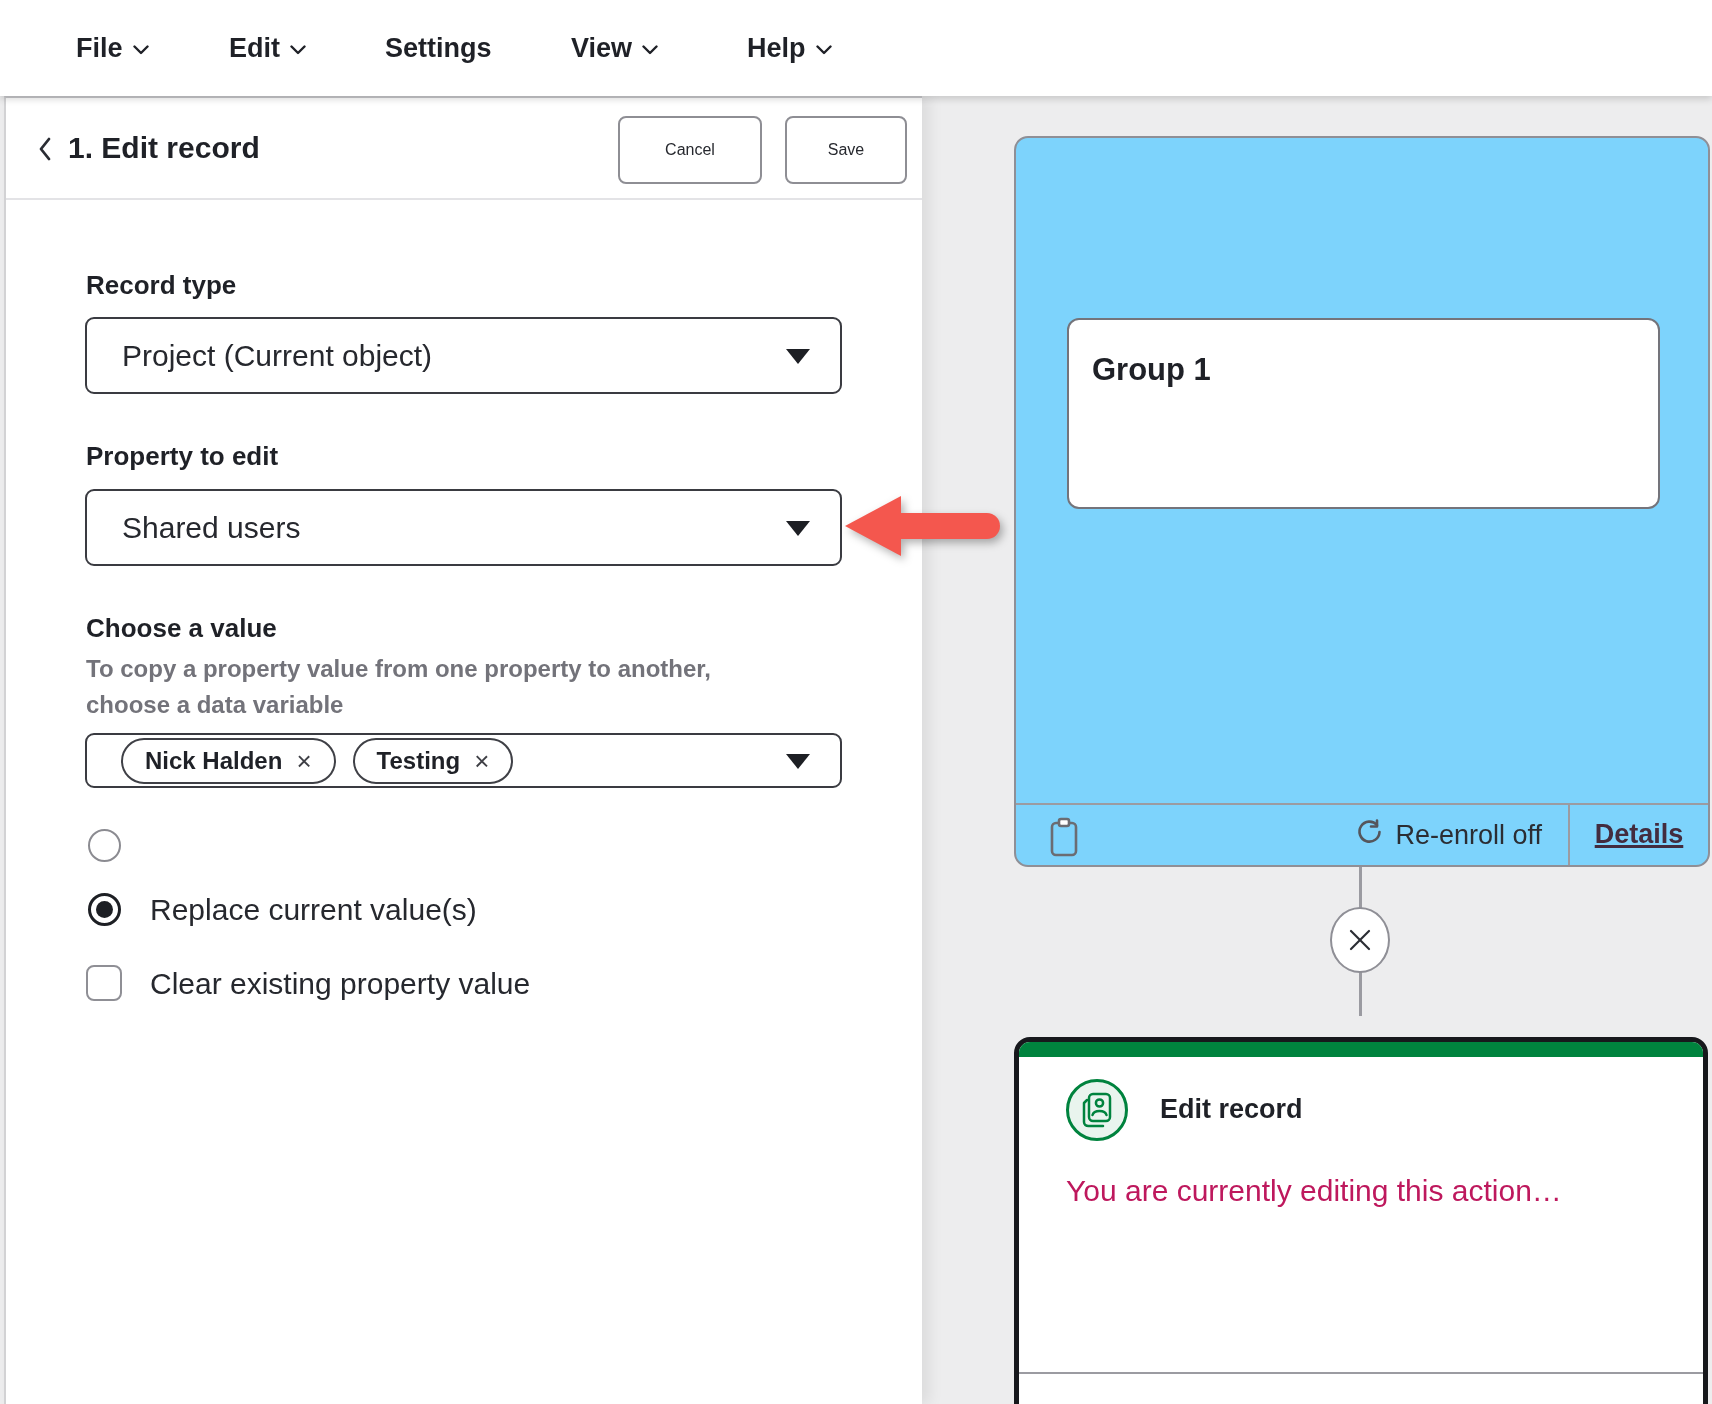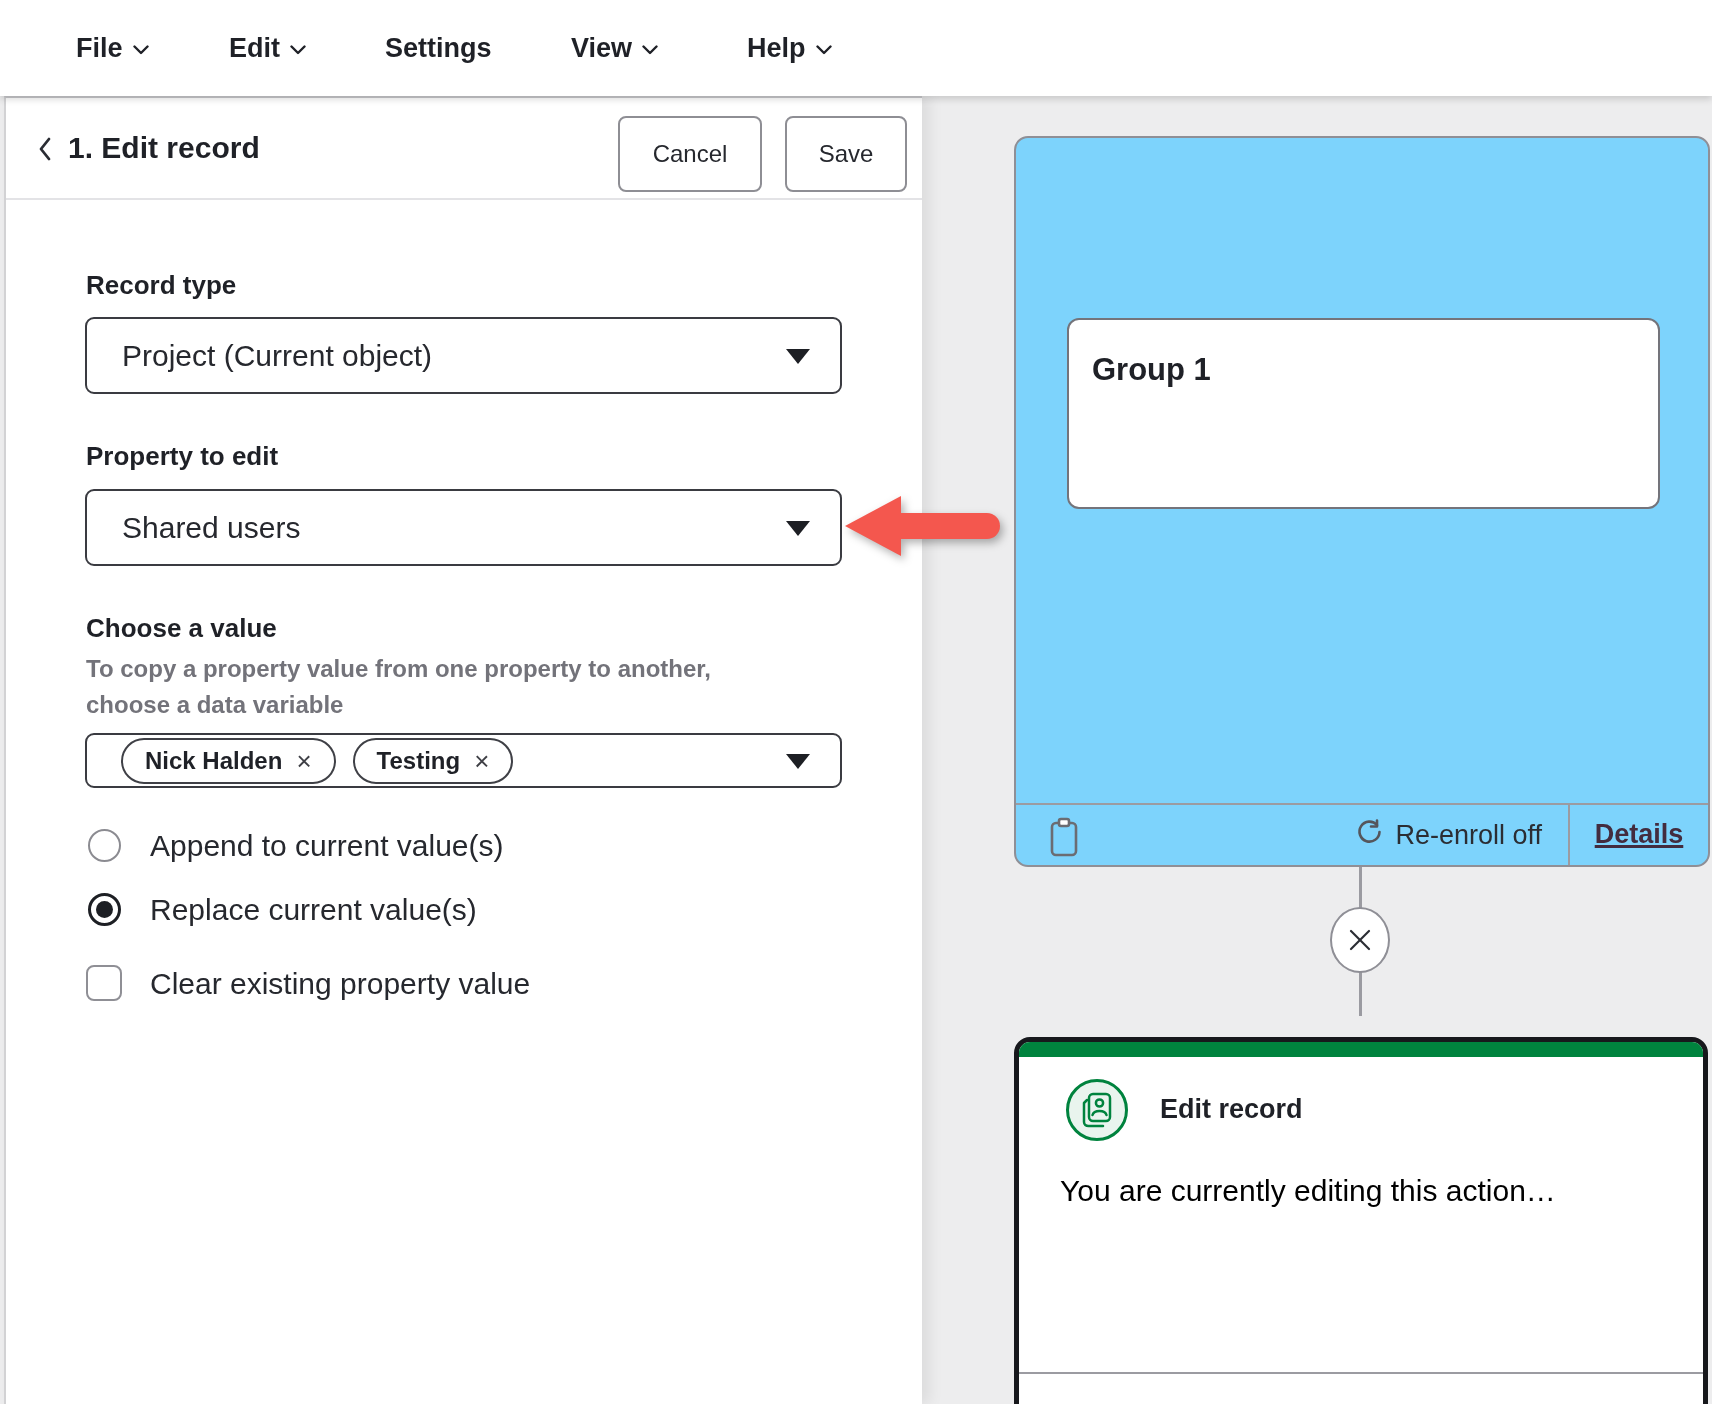--- a/index.html
+++ b/index.html
@@ -13,22 +13,22 @@
   .menu-item{position:absolute;top:0;height:96px;display:flex;align-items:center;gap:10px;
     font-size:27px;font-weight:bold;color:#1f2127;cursor:default;}
   .menu-item svg{margin-top:4px;}
   
   .panel{position:absolute;left:4px;top:96px;width:918px;height:1308px;background:#ffffff;
     border-left:2px solid #d2d2d4;border-top:2px solid #c9c9cc;
     box-shadow:7px 0 14px rgba(0,0,0,0.08);z-index:20;box-sizing:border-box;}
   .panel-header{position:relative;height:100px;border-bottom:2px solid #e3e3e6;}
   .back-ico{position:absolute;left:32px;top:39px;}
   .panel-title{position:absolute;left:62px;top:33px;font-size:30px;font-weight:bold;color:#1f2127;}
-  .btn{position:absolute;top:18px;height:76px;background:#fff;border:2px solid #8e8e94;
-    border-radius:8px;font-size:24px;color:#26282e;display:flex;align-items:center;
+  .btn{position:absolute;top:18px;height:68px;background:#fff;border:2px solid #8e8e94;
+    border-radius:8px;font-size:16px;color:#26282e;display:flex;align-items:center;
     justify-content:center;box-sizing:border-box;cursor:pointer;font-family:inherit;}
   .btn-cancel{left:612px;width:144px;}
   .btn-save{left:779px;width:122px;}
   .lbl{position:absolute;left:80px;font-size:26px;font-weight:bold;color:#1f2127;}
   .select{position:absolute;left:79px;width:757px;height:77px;border:2px solid #3a3b41;
     border-radius:9px;background:#fff;box-sizing:border-box;display:flex;align-items:center;
     font-size:30px;color:#26282e;padding-left:35px;cursor:pointer;}
   .caret{position:absolute;right:30px;top:50%;margin-top:-7px;width:0;height:0;
     border-left:12px solid transparent;border-right:12px solid transparent;
     border-top:15px solid #1d1f24;}
@@ -78,21 +78,21 @@
   .xcircle{position:absolute;left:1330px;top:907px;width:60px;height:66px;border-radius:50%;
     background:#fff;border:2px solid #8f8f96;box-sizing:border-box;display:flex;align-items:center;
     justify-content:center;cursor:pointer;z-index:6;}
   .action-card{position:absolute;left:1014px;top:1014px;width:694px;height:383px;background:#fff;
     border:5px solid #17181c;border-radius:16px;box-sizing:border-box;z-index:5;overflow:hidden;margin-top:23px;}
   .green-bar{position:absolute;left:0;right:0;top:0;height:15px;background:#00833e;}
   .badge{position:absolute;left:47px;top:37px;width:62px;height:62px;border-radius:50%;
     border:3px solid #00833e;background:#e9f4ee;box-sizing:border-box;display:flex;
     align-items:center;justify-content:center;}
   .action-title{position:absolute;left:141px;top:52px;font-size:27px;font-weight:bold;color:#1f2127;}
-  .action-body{position:absolute;left:41px;top:132px;font-size:30px;color:#000000;}
+  .action-body{position:absolute;left:47px;top:132px;font-size:30px;color:#be185d;}
   .action-footer-line{position:absolute;left:0;right:0;top:330px;border-top:2px solid #9b9ba1;}
 </style>
 </head>
 <body>
 
 <div class="screen">
 
   <div class="conn" style="left:1359px;top:865px;height:44px;"></div>
   <div class="conn" style="left:1359px;top:971px;height:45px;"></div>
   <div class="conn" style="left:1359px;top:1395px;height:9px;"></div>
@@ -189,21 +189,20 @@
         <span class="x">×</span>
       </span>
       <span class="pill">
         <span>Testing</span>
         <span class="x">×</span>
       </span>
       <span class="caret"></span>
     </div>
 
     <div class="radio" style="top:731px;"></div>
-    <div class="opt-label" style="top:731px;">Append to current value(s)</div>
 
     <div class="radio selected" style="top:795px;"></div>
     <div class="opt-label" style="top:795px;">Replace current value(s)</div>
 
     <div class="checkbox" style="top:867px;"></div>
     <div class="opt-label" style="top:869px;">Clear existing property value</div>
   </div>
 
   <div class="arrow">
     <div class="head"></div>

